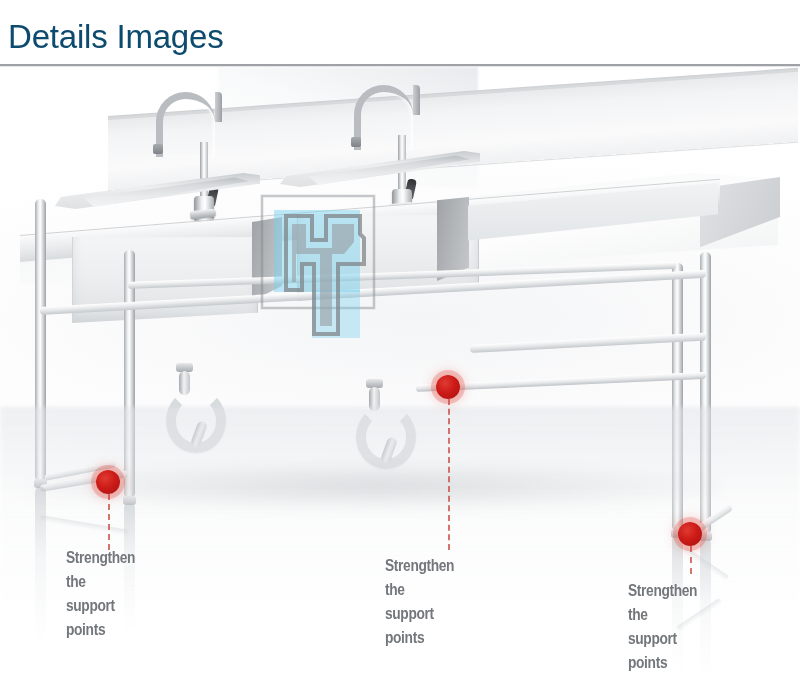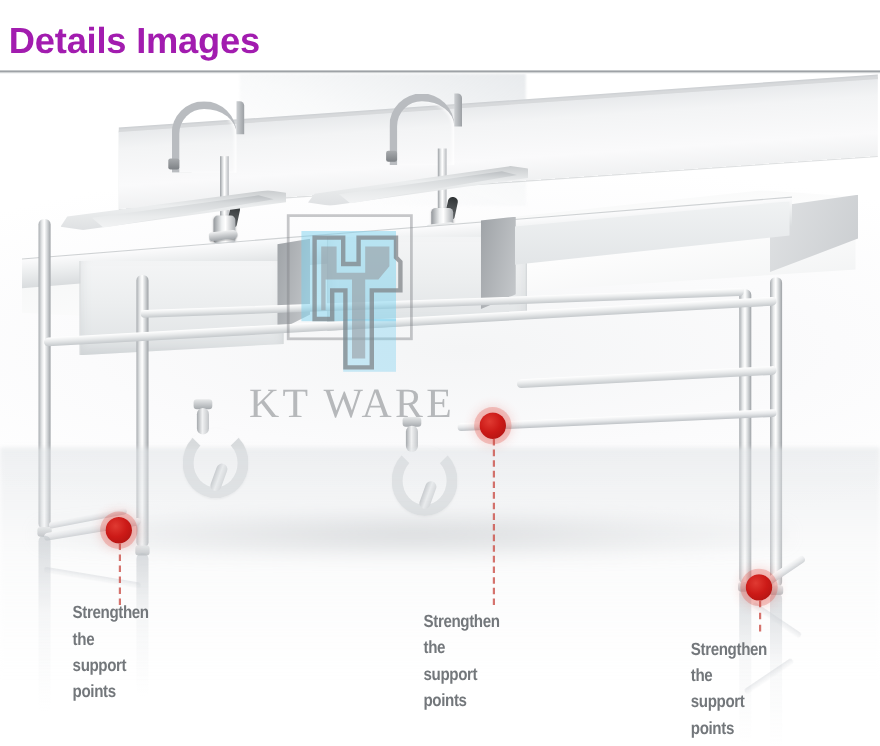--- a/index.html
+++ b/index.html
@@ -24,23 +24,23 @@
     position: absolute;
     left: 0; top: 0;
     width: 800px;
     height: 66px;
   }
   #page-title {
     position: absolute;
     left: 8px;
     top: 18px;
     font-size: 33px;
-    font-weight: bold;
+    font-weight: normal;
     letter-spacing: -0.2px;
-    color: #a21caf;
+    color: #0c4a6e;
     font-family: "Liberation Sans", sans-serif;
     white-space: nowrap;
   }
   #title-divider {
     position: absolute;
     left: 0;
     top: 64px;
     width: 800px;
     height: 2px;
     background: #9ea2a6;
@@ -420,21 +420,20 @@
 
         <rect x="2" y="2" width="112" height="112" fill="none" stroke="rgba(130,134,138,.45)" stroke-width="2.5"></rect>
 
         <rect x="14" y="16" width="86" height="82" fill="rgba(120,208,238,.48)"></rect>
         <rect x="52" y="96" width="48" height="48" fill="rgba(120,208,238,.38)"></rect>
 
         <path d="M26 22 L52 22 L52 46 L66 46 L66 22 L100 22 L100 40 L104 44 L104 70
                  L78 70 L78 140 L54 140 L54 70 L42 70 L42 96 L26 96 Z" fill="none" stroke="rgba(125,129,133,.72)" stroke-width="4" stroke-linejoin="miter"></path>
         <path d="M32 30 L46 30 L46 54 L72 54 L72 30 L94 30 L94 48 L84 60 L72 60 L72 132 L60 132 L60 60 L36 60 L36 88 L32 88 Z" fill="rgba(150,154,158,.58)"></path>
       </svg>
-      <div id="wm-text">KT WARE</div>
     </div>
 
     <div class="annot">
       <div class="annot-dot" style="left:96px; top:403px;"></div>
       <div class="annot-line" style="left:108px; top:427px; height:56px;"></div>
       <div class="annot-label" style="left:66px; top:479px;">Strengthen the
 support points</div>
     </div>
 
     <div class="annot">

